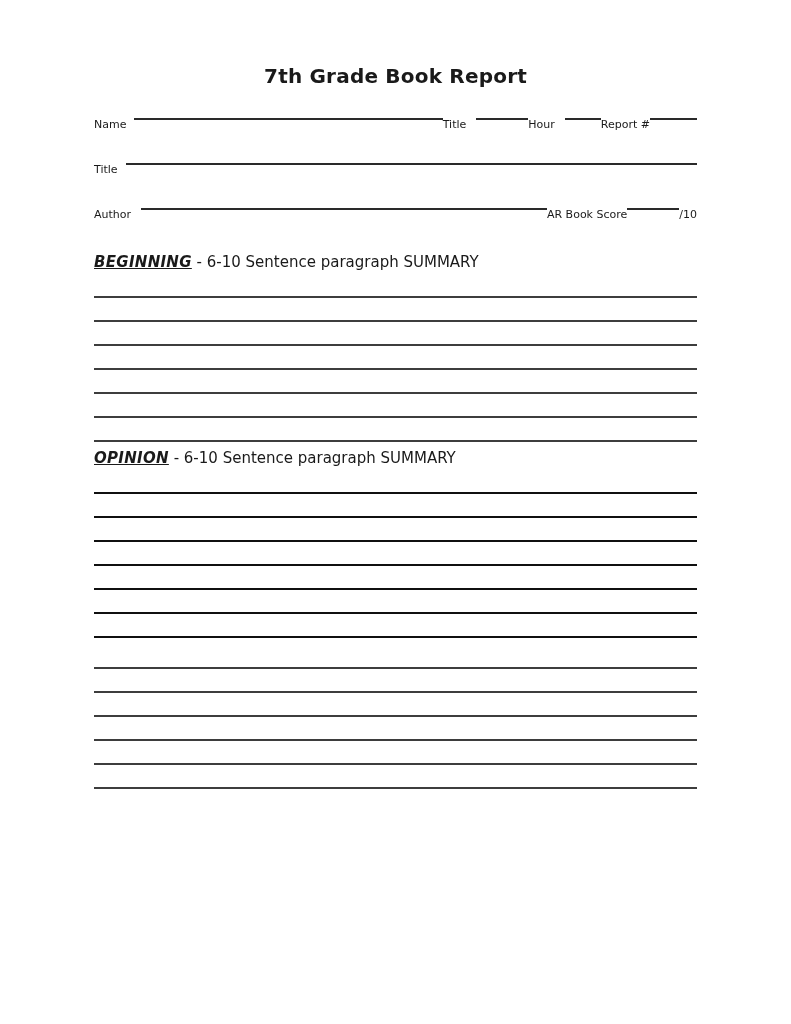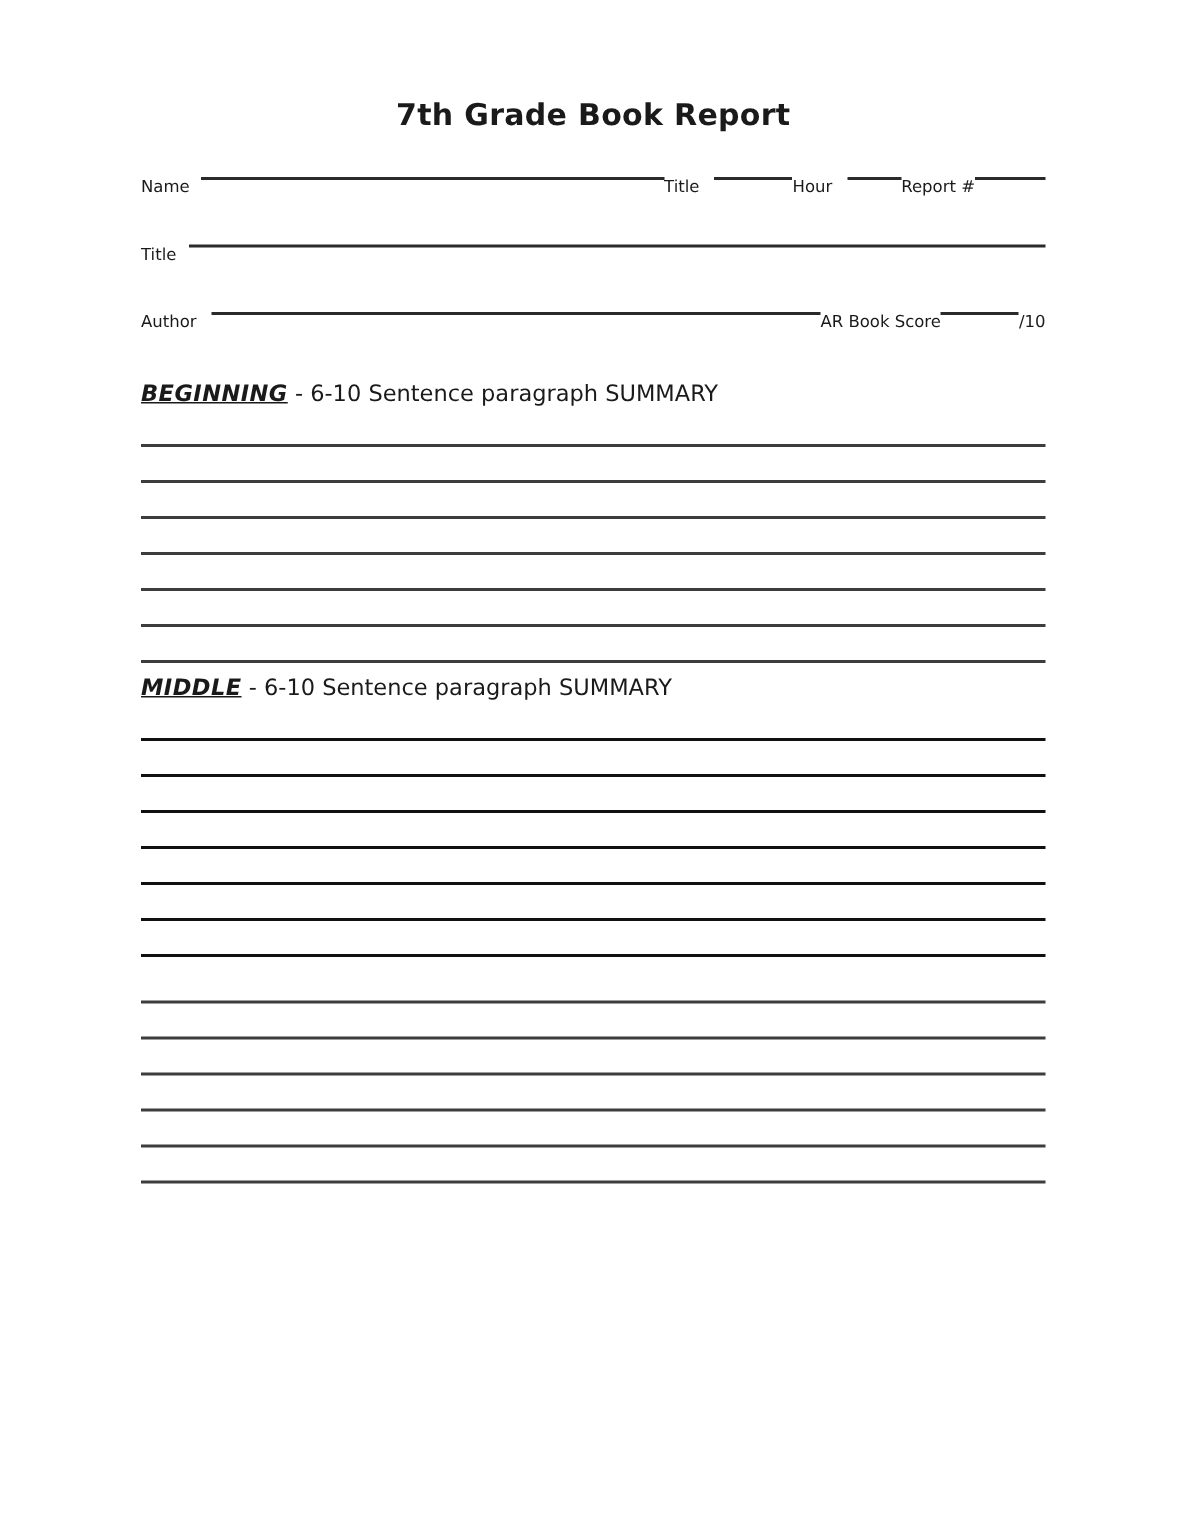--- a/index.html
+++ b/index.html
@@ -107,21 +107,21 @@
           <div class="line" style="border-bottom-color: rgb(61, 61, 61);"></div>
           <div class="line" style="border-bottom-color: rgb(61, 61, 61);"></div>
           <div class="line" style="border-bottom-color: rgb(61, 61, 61);"></div>
           <div class="line" style="border-bottom-color: rgb(61, 61, 61);"></div>
           <div class="line" style="border-bottom-color: rgb(61, 61, 61);"></div>
           <div class="line" style="border-bottom-color: rgb(61, 61, 61);"></div>
           <div class="line" style="border-bottom-color: rgb(61, 61, 61);"></div>
         </div>
       </section>
       <section class="report-section">
-        <div class="section-header"><span class="kw">MIDDLE</span><span class="desc"> - 6-10 Sentence paragraph SUMMARY</span></div>
+        <div class="section-header"><span class="kw">OPINION</span><span class="desc"> - 6-10 Sentence paragraph SUMMARY</span></div>
         <div class="lines">
           <div class="line bold" style="border-bottom-color: rgb(16, 16, 16);"></div>
           <div class="line bold" style="border-bottom-color: rgb(16, 16, 16);"></div>
           <div class="line bold" style="border-bottom-color: rgb(16, 16, 16);"></div>
           <div class="line bold" style="border-bottom-color: rgb(16, 16, 16);"></div>
           <div class="line bold" style="border-bottom-color: rgb(16, 16, 16);"></div>
           <div class="line bold" style="border-bottom-color: rgb(16, 16, 16);"></div>
           <div class="line bold" style="border-bottom-color: rgb(16, 16, 16);"></div>
         </div>
       </section>

